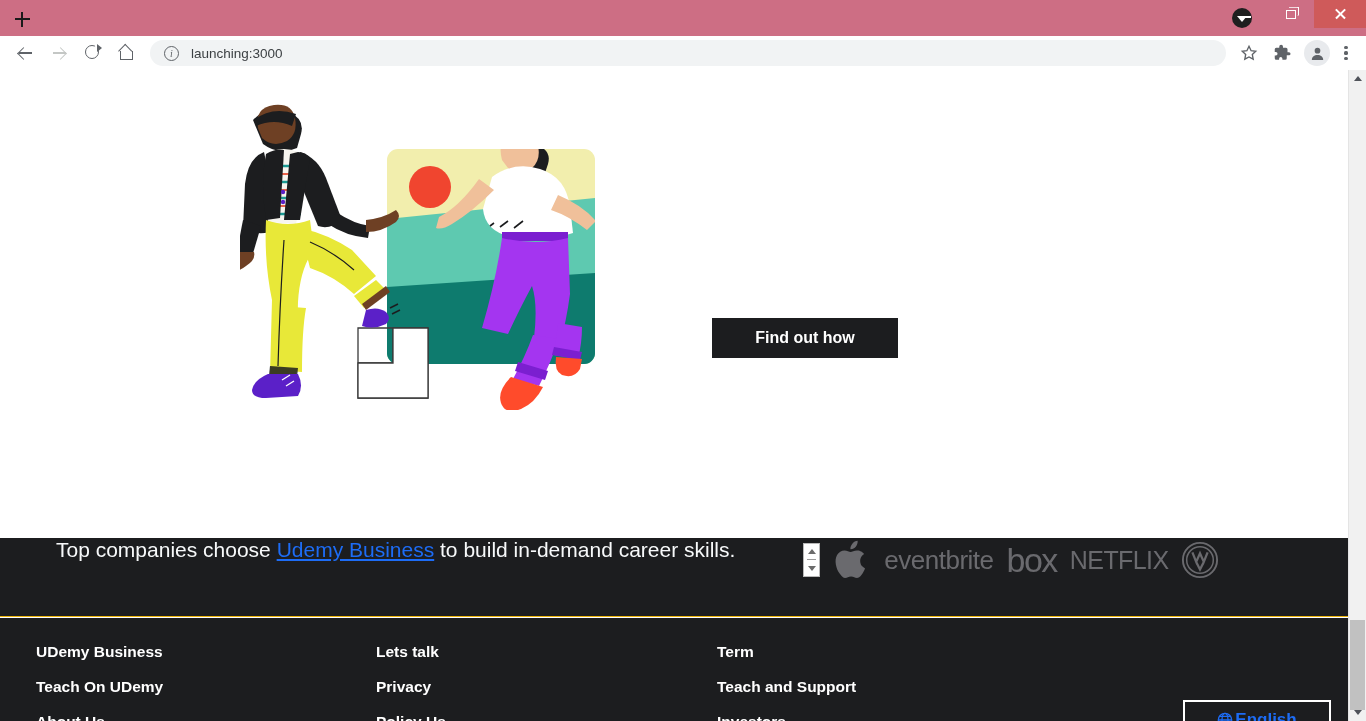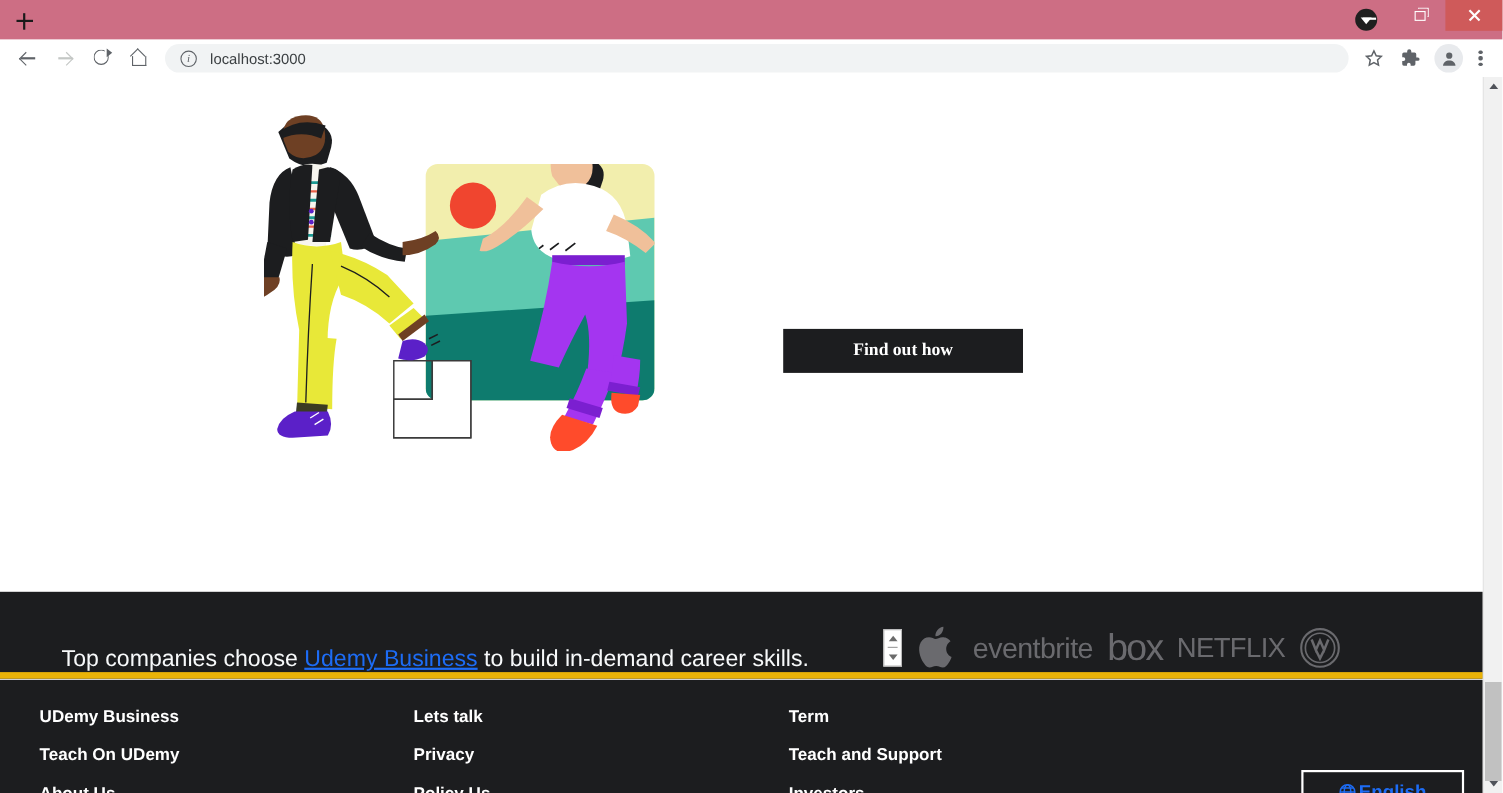--- a/index.html
+++ b/index.html
@@ -152,31 +152,31 @@
   .illus { position:absolute; left:240px; top:10px; width:370px; height:330px; }
   .heading {
     position:absolute; left:712px; top:48px; width:330px;
     font-size:33px; line-height:38px; font-weight:700; color:#1c1d1f; letter-spacing:-0.4px;
   }
   .subtext {
     position:absolute; left:712px; top:136px; width:290px;
     font-size:15.5px; line-height:22px; font-weight:700; color:#2d2f31;
   }
   .cta {
-    position:absolute; left:712px; top:229px; width:218px; height:40px;
+    position:absolute; left:712px; top:248px; width:186px; height:40px;
     background:#1c1d1f; color:#fff; border:none; cursor:pointer;
-    font-size:16px; font-weight:700; font-family:Liberation Serif, serif;
+    font-size:16px; font-weight:700; font-family:Liberation Sans, sans-serif;
     display:flex; align-items:center; justify-content:center;
   }
 
   
   .banner {
     position:absolute; left:0; top:468px; width:1348px; height:79px;
-    background:#1c1d1f; display:flex; align-items:flex-end;
-    border-bottom:6px solid #eab308; box-sizing:border-box;
+    background:#1c1d1f; display:flex; align-items:flex-start;
+    border-bottom:1px solid #eab308; box-sizing:border-box;
   }
   .banner-text { margin-left:56px; font-size:21px; color:#f7f9fa; white-space:nowrap; }
   .banner-text .lnk { color:#1d6cf5; }
   .logos { margin-left:68px; display:flex; align-items:center; gap:13px; }
   .broken-img {
     width:17px; height:34px; background:#fff; border:1px solid #b9b9b9; box-sizing:border-box;
     display:flex; flex-direction:column; align-items:center; justify-content:space-around; padding:2px 0;
   }
   .broken-img .up  { border-left:4.5px solid transparent; border-right:4.5px solid transparent; border-bottom:5px solid #6b6b6b; }
   .broken-img .dn  { border-left:4.5px solid transparent; border-right:4.5px solid transparent; border-top:5px solid #6b6b6b; }
@@ -238,21 +238,21 @@
       </div>
     <div class="tb-ico">
         <span class="reload"></span>
       </div>
     <div class="tb-ico">
         <span class="home"></span>
       </div>
 
     <div class="omnibox">
       <span class="info-ico">i</span>
-      <span class="url">localhost:3000</span>
+      <span class="url">launching:3000</span>
     </div>
 
     <div class="tb-ico">
       <svg class="star" viewBox="0 0 24 24" fill="none" stroke="#5f6368" stroke-width="1.8">
         <path d="M12 3l2.8 5.9 6.2.8-4.6 4.3 1.2 6.2L12 17.3 6.4 20.2l1.2-6.2L3 9.7l6.2-.8z"></path>
       </svg>
     </div>
     <div class="tb-ico">
       <svg class="puzzle" viewBox="0 0 24 24" fill="#5f6368">
         <path d="M20 11h-2V7a2 2 0 0 0-2-2h-4V3.5a2.5 2.5 0 0 0-5 0V5H3a2 2 0 0 0-2 2v3.8h1.5a2.2 2.2 0 0 1 0 4.4H1V19a2 2 0 0 0 2 2h3.8v-1.5a2.2 2.2 0 0 1 4.4 0V21H15a2 2 0 0 0 2-2v-4h3a2 2 0 0 0 0-4z"></path>

